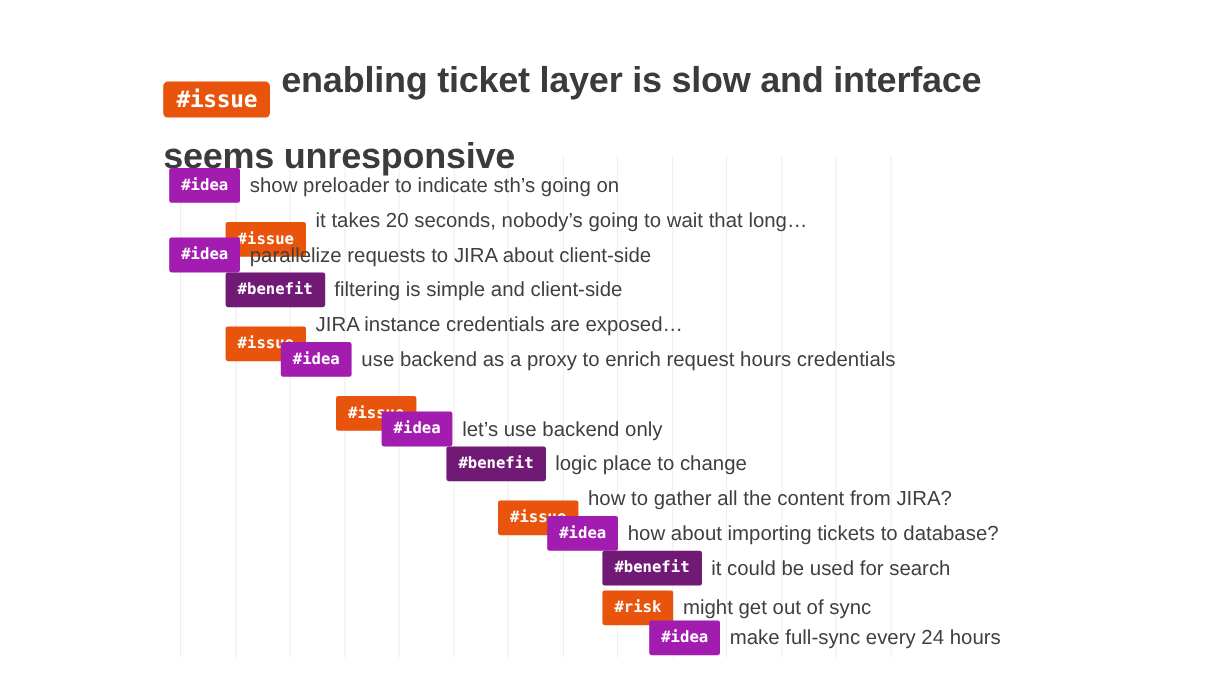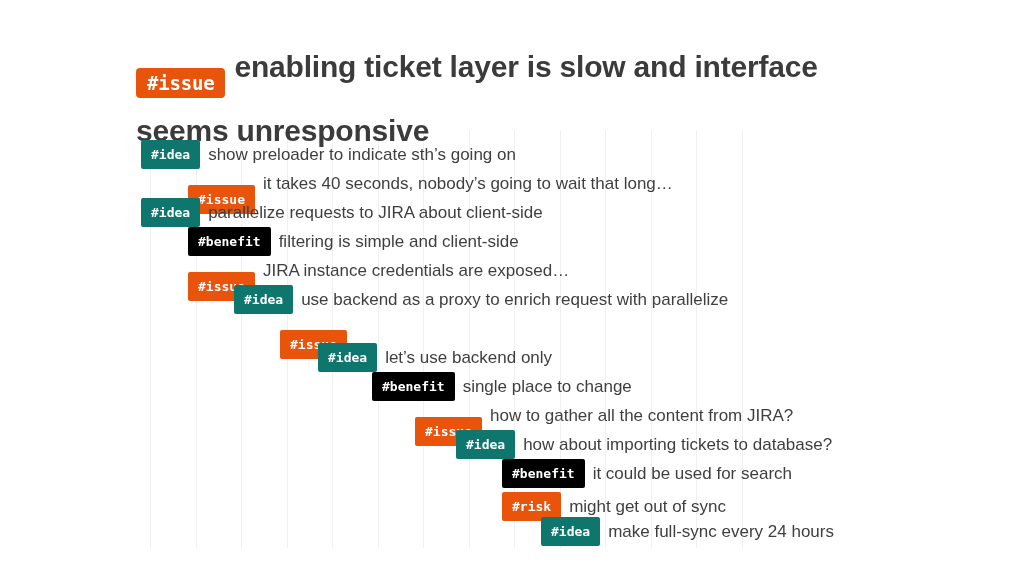--- a/index.html
+++ b/index.html
@@ -59,22 +59,22 @@
     display: inline-block;
     vertical-align: middle;
     font-family: "DejaVu Sans Mono", "Liberation Mono", monospace;
     color: #ffffff;
     font-weight: bold;
     text-align: center;
     border-radius: 3px;
     box-sizing: border-box;
   }
   .tag-issue   { background: #e8540c; margin-top: 32px; }
-  .tag-idea    { background: #0f766e; }
-  .tag-benefit { background: #000000; }
+  .tag-idea    { background: #a21caf; }
+  .tag-benefit { background: #701a75; }
   .tag-risk    { background: #e8540c; }
 
   
   .title-tag {
     font-size: 19px;
     line-height: 30px;
     height: 30px;
     padding: 0 11px;
     border-radius: 4px;
     margin-right: 9px;
@@ -143,48 +143,48 @@
     <div class="title-line title-line-2">seems unresponsive</div>
   </div>
 
   <div id="rows">
       <div class="row" style="left: 141px; top: 0px;">
         <span class="tag tag-idea">#idea</span>
         <span class="row-text">show preloader to indicate sth’s going on</span>
       </div>
       <div class="row" style="left: 188px; top: 29px;">
         <span class="tag tag-issue">#issue</span>
-        <span class="row-text">it takes 40 seconds, nobody’s going to wait that long…</span>
+        <span class="row-text">it takes 20 seconds, nobody’s going to wait that long…</span>
       </div>
       <div class="row" style="left: 141px; top: 58px;">
         <span class="tag tag-idea">#idea</span>
         <span class="row-text">parallelize requests to JIRA about client-side</span>
       </div>
       <div class="row" style="left: 188px; top: 87px;">
         <span class="tag tag-benefit">#benefit</span>
         <span class="row-text">filtering is simple and client-side</span>
       </div>
       <div class="row" style="left: 188px; top: 116px;">
         <span class="tag tag-issue">#issue</span>
         <span class="row-text">JIRA instance credentials are exposed…</span>
       </div>
       <div class="row" style="left: 234px; top: 145px;">
         <span class="tag tag-idea">#idea</span>
-        <span class="row-text">use backend as a proxy to enrich request with parallelize</span>
+        <span class="row-text">use backend as a proxy to enrich request hours credentials</span>
       </div>
       <div class="row" style="left: 280px; top: 174px;">
         <span class="tag tag-issue">#issue</span>
       </div>
       <div class="row" style="left: 318px; top: 203px;">
         <span class="tag tag-idea">#idea</span>
         <span class="row-text">let’s use backend only</span>
       </div>
       <div class="row" style="left: 372px; top: 232px;">
         <span class="tag tag-benefit">#benefit</span>
-        <span class="row-text">single place to change</span>
+        <span class="row-text">logic place to change</span>
       </div>
       <div class="row" style="left: 415px; top: 261px;">
         <span class="tag tag-issue">#issue</span>
         <span class="row-text">how to gather all the content from JIRA?</span>
       </div>
       <div class="row" style="left: 456px; top: 290px;">
         <span class="tag tag-idea">#idea</span>
         <span class="row-text">how about importing tickets to database?</span>
       </div>
       <div class="row" style="left: 502px; top: 319px;">

